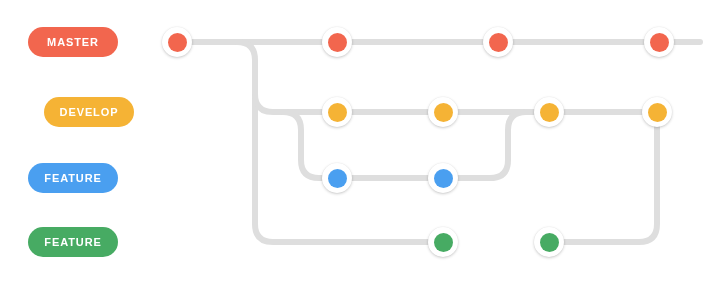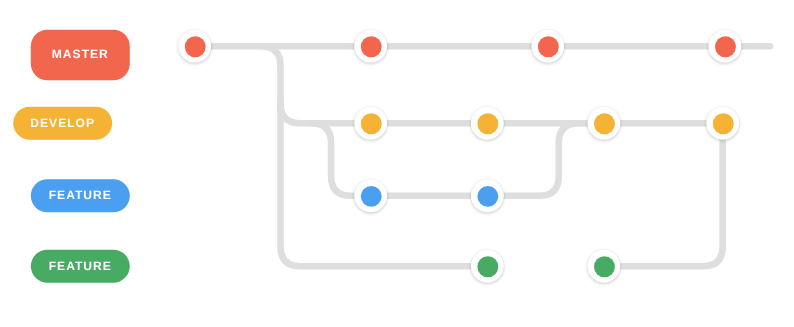--- a/index.html
+++ b/index.html
@@ -87,22 +87,22 @@
 
     <path class="edge" d="M 255 94 Q 255 112 273 112 L 657 112" stroke="#dedede" stroke-width="6"></path>
 
     <path class="edge" d="M 283 112 Q 301 112 301 130 L 301 160 Q 301 178 319 178 L 443 178" stroke="#dedede" stroke-width="6"></path>
 
     <path class="edge" d="M 443 178 L 490 178 Q 508 178 508 160 L 508 130 Q 508 112 526 112 L 549 112" stroke="#dedede" stroke-width="6"></path>
 
     <path class="edge" d="M 549 242 L 639 242 Q 657 242 657 224 L 657 112" stroke="#dedede" stroke-width="6"></path>
   </svg>
 
-  <div class="pill" style="left: 28px; top: 27px; width: 90px; height: 46px; border-radius: 15px; background: rgb(242, 102, 78);">MASTER</div>
-  <div class="pill" style="left: 12px; top: 97px; width: 90px; height: 30px; border-radius: 15px; background: rgb(245, 179, 53);">DEVELOP</div>
+  <div class="pill" style="left: 28px; top: 27px; width: 90px; height: 30px; border-radius: 15px; background: rgb(242, 102, 78);">MASTER</div>
+  <div class="pill" style="left: 44px; top: 97px; width: 90px; height: 30px; border-radius: 15px; background: rgb(245, 179, 53);">DEVELOP</div>
   <div class="pill" style="left: 28px; top: 163px; width: 90px; height: 30px; border-radius: 15px; background: rgb(74, 159, 240);">FEATURE</div>
   <div class="pill" style="left: 28px; top: 227px; width: 90px; height: 30px; border-radius: 15px; background: rgb(71, 171, 99);">FEATURE</div>
 
   <div id="nodes">
       <div class="node" style="left: 177px; top: 42px; width: 30px; height: 30px; margin-left: -15px; margin-top: -15px; background: rgb(255, 255, 255);">
         <div class="dot" style="background: rgb(242, 102, 78); width: 19px; height: 19px;"></div>
       </div>
       <div class="node" style="left: 337px; top: 42px; width: 30px; height: 30px; margin-left: -15px; margin-top: -15px; background: rgb(255, 255, 255);">
         <div class="dot" style="background: rgb(242, 102, 78); width: 19px; height: 19px;"></div>
       </div>

